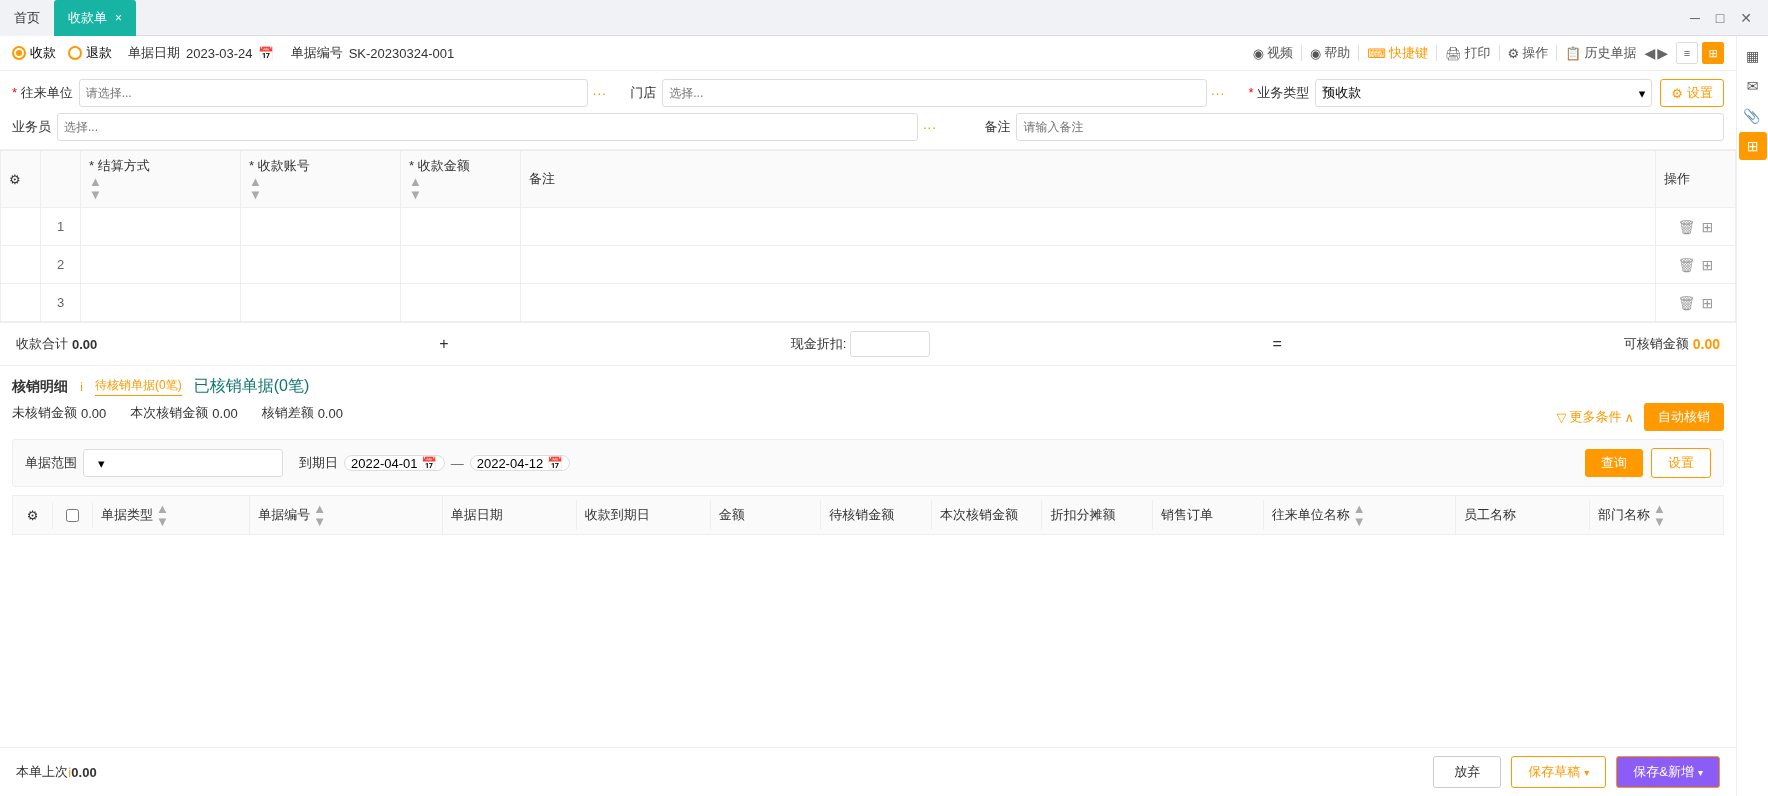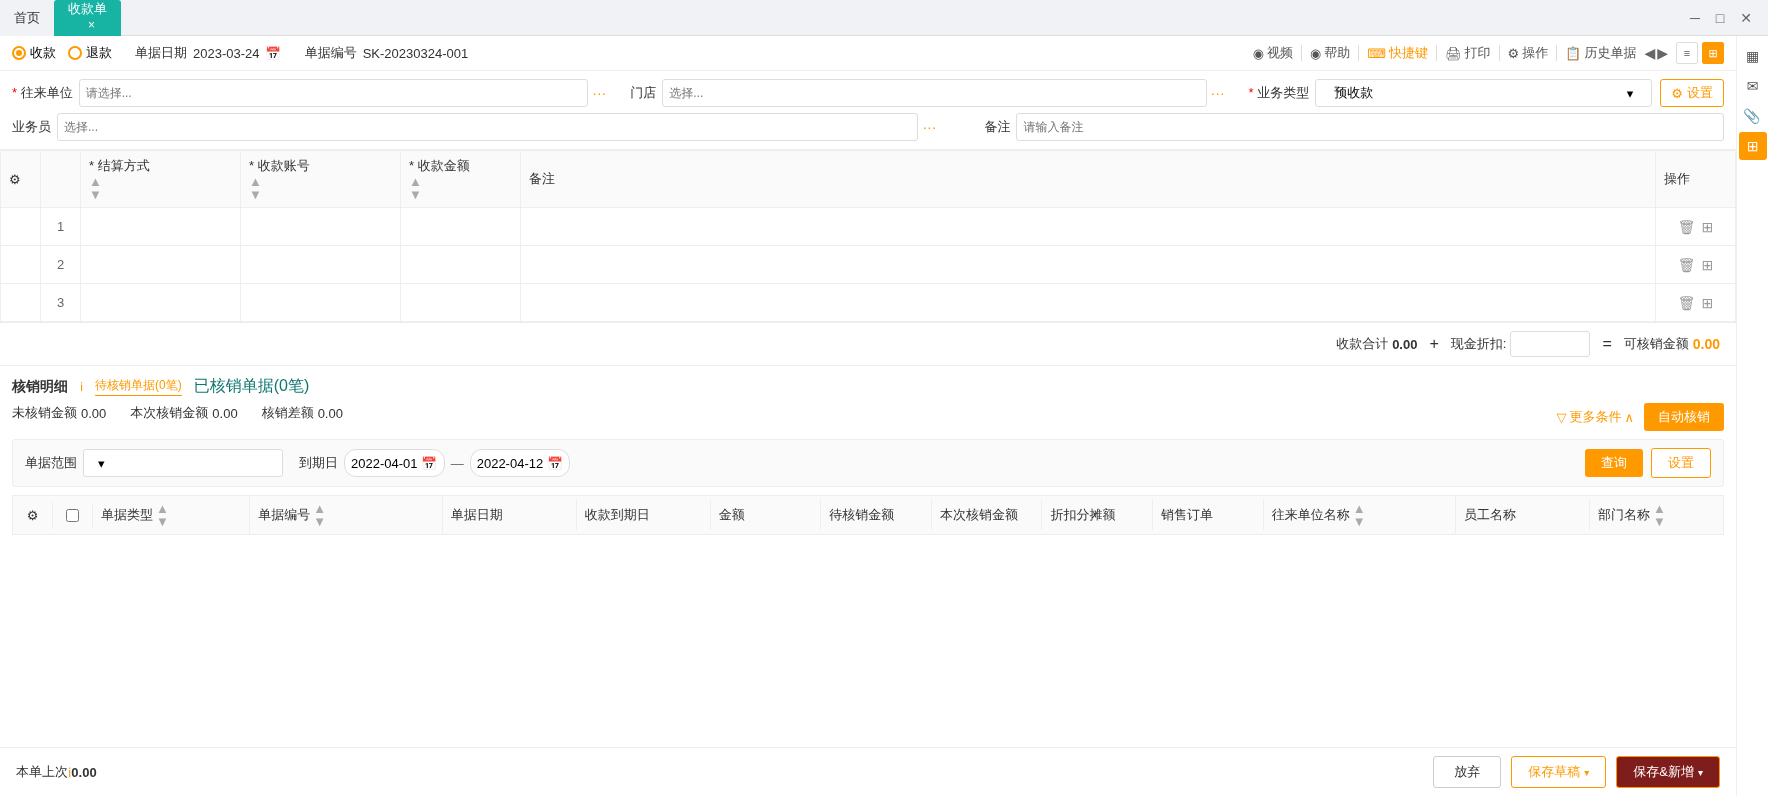--- a/index.html
+++ b/index.html
@@ -8,33 +8,33 @@
     
     .tab-bar {
       display: flex; align-items: center; background: #f0f2f5; height: 36px;
       border-bottom: 1px solid #ddd;
     }
     .tab-item {
       display: flex; align-items: center; padding: 0 14px; height: 36px;
       cursor: pointer; font-size: 13px; color: #333; background: #f0f2f5;
     }
     .tab-item.active {
-      background: #17b3a3; color: #fff; border-radius: 3px 3px 0 0; flex-direction: column;
+      background: #17b3a3; color: #fff; border-radius: 3px 3px 0 0;
     }
     .tab-item .close-btn { margin-left: 8px; font-size: 12px; cursor: pointer; }
     .tab-close-area { margin-left: auto; display: flex; align-items: center; padding-right: 8px; }
     .win-btn { padding: 0 8px; font-size: 14px; cursor: pointer; color: #666; }
 
     
     .main-wrap { background: #fff; height: calc(796px - 36px); display: flex; flex-direction: column; overflow: hidden; }
 
     
     .toolbar-row {
       display: flex; align-items: center; padding: 6px 12px; border-bottom: 1px solid #eee;
-      gap: 23px; flex-shrink: 0;
+      gap: 16px; flex-shrink: 0;
     }
     .radio-group { display: flex; align-items: center; gap: 12px; }
     .radio-item { display: flex; align-items: center; gap: 4px; cursor: pointer; }
     .radio-circle {
       width: 14px; height: 14px; border-radius: 50%; border: 2px solid #f90;
       display: flex; align-items: center; justify-content: center;
     }
     .radio-circle.selected::after {
       content: ''; width: 6px; height: 6px; border-radius: 50%; background: #f90;
     }
@@ -64,21 +64,21 @@
     .field-label { white-space: nowrap; color: #333; margin-right: 6px; flex-shrink: 0; }
     .field-label.required::before { content: '* '; color: #f00; }
     .field-input {
       flex: 1; height: 28px; border: 1px solid #ddd; border-radius: 3px;
       padding: 0 6px; color: #999; font-size: 12px; outline: none; min-width: 0;
     }
     .field-dots { color: #f90; cursor: pointer; margin-left: 4px; font-size: 14px; flex-shrink: 0; }
     .field-separator { width: 24px; flex-shrink: 0; }
     .business-type-select {
       display: flex; align-items: center; flex: 1; border: 1px solid #ddd; border-radius: 3px;
-      height: 28px; padding: 0 18px; justify-content: space-between; cursor: pointer;
+      height: 28px; padding: 0 6px; justify-content: space-between; cursor: pointer;
     }
     .settings-btn {
       display: flex; align-items: center; gap: 4px; padding: 4px 10px;
       border: 1px solid #f90; border-radius: 3px; color: #f90; cursor: pointer; margin-left: 8px;
     }
 
     
     .table-section { flex: 0 0 auto; border-bottom: 1px solid #eee; }
     .data-table { width: 100%; border-collapse: collapse; }
     .data-table th {
@@ -92,21 +92,21 @@
     .col-row-num { width: 40px; text-align: center; color: #666; }
     .col-method { width: 160px; }
     .col-account { width: 160px; }
     .col-amount { width: 120px; }
     .col-action { width: 80px; text-align: center; white-space: nowrap; }
     .action-icons { display: flex; align-items: center; justify-content: center; gap: 6px; }
     .action-icon { color: #999; cursor: pointer; font-size: 14px; }
 
     
     .summary-row {
-      display: flex; align-items: center; justify-content: flex-end;
+      display: flex; align-items: center; justify-content: space-between;
       padding: 8px 16px; gap: 12px; border-bottom: 1px solid #eee; flex-shrink: 0;
     }
     .summary-item { display: flex; align-items: center; gap: 4px; }
     .summary-label { color: #333; }
     .summary-value { color: #333; font-weight: bold; }
     .summary-orange { color: #f90; font-weight: bold; font-size: 14px; }
     .summary-plus { color: #333; font-size: 16px; }
     .summary-eq { color: #333; font-size: 16px; }
     .discount-input {
       width: 80px; height: 26px; border: 1px solid #ddd; border-radius: 3px;
@@ -132,21 +132,21 @@
 
     .filter-row { display: flex; align-items: center; gap: 16px; margin-bottom: 8px; flex-shrink: 0; border: 1px solid #eee; border-radius: 3px; padding: 8px 12px; background: #fafafa; }
     .filter-field { display: flex; align-items: center; gap: 6px; }
     .filter-label { color: #333; white-space: nowrap; }
     .filter-select {
       display: flex; align-items: center; border: 1px solid #ddd; border-radius: 3px;
       height: 28px; padding: 0 8px; gap: 6px; cursor: pointer; background: #fff; min-width: 200px;
     }
     .filter-date {
       display: flex; align-items: center; border: 1px solid #ddd; border-radius: 12px;
-      height: 28px; padding: 0 6px; gap: 4px; cursor: pointer; background: #fff;
+      height: 16px; padding: 0 6px; gap: 4px; cursor: pointer; background: #fff;
     }
     .date-dash { color: #666; }
     .filter-btns { margin-left: auto; display: flex; align-items: center; gap: 8px; }
     .query-btn {
       padding: 5px 16px; background: #f90; color: #fff; border: none;
       border-radius: 3px; cursor: pointer; font-size: 13px;
     }
     .settings-btn2 {
       padding: 5px 16px; background: #fff; color: #f90; border: 1px solid #f90;
       border-radius: 3px; cursor: pointer; font-size: 13px;
@@ -176,21 +176,21 @@
     .footer-btns { margin-left: auto; display: flex; align-items: center; gap: 10px; }
     .btn-abandon {
       padding: 6px 20px; background: #fff; color: #333; border: 1px solid #ccc;
       border-radius: 3px; cursor: pointer; font-size: 13px;
     }
     .btn-save-draft {
       padding: 6px 16px; background: #fff; color: #f90; border: 1px solid #f90;
       border-radius: 3px; cursor: pointer; font-size: 13px; display: flex; align-items: center; gap: 4px;
     }
     .btn-save-new {
-      padding: 6px 16px; background: #7f1d1d; color: #fff; border: 1px solid #f90;
+      padding: 6px 16px; background: #8b5cf6; color: #fff; border: 1px solid #f90;
       border-radius: 3px; cursor: pointer; font-size: 13px; display: flex; align-items: center; gap: 4px;
     }
     .chevron-down { font-size: 10px; }
 
     
     .right-sidebar {
       position: fixed; right: 0; top: 36px; width: 32px;
       display: flex; flex-direction: column; align-items: center; gap: 2px;
       background: #fff; border-left: 1px solid #eee; padding: 6px 0; height: calc(796px - 36px);
     }

